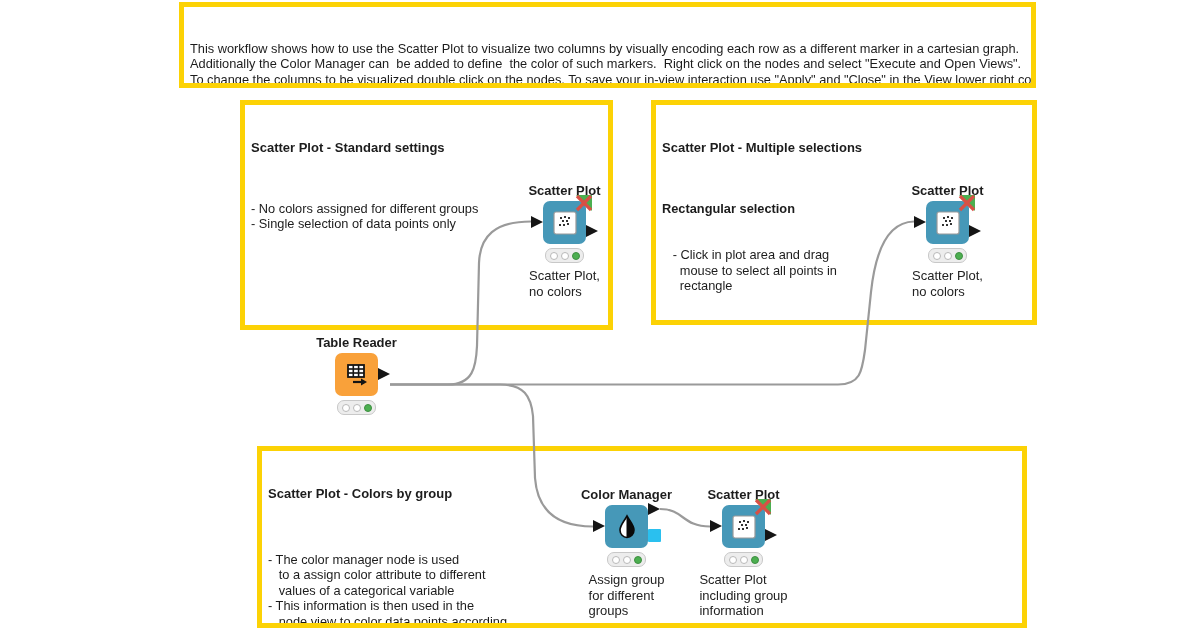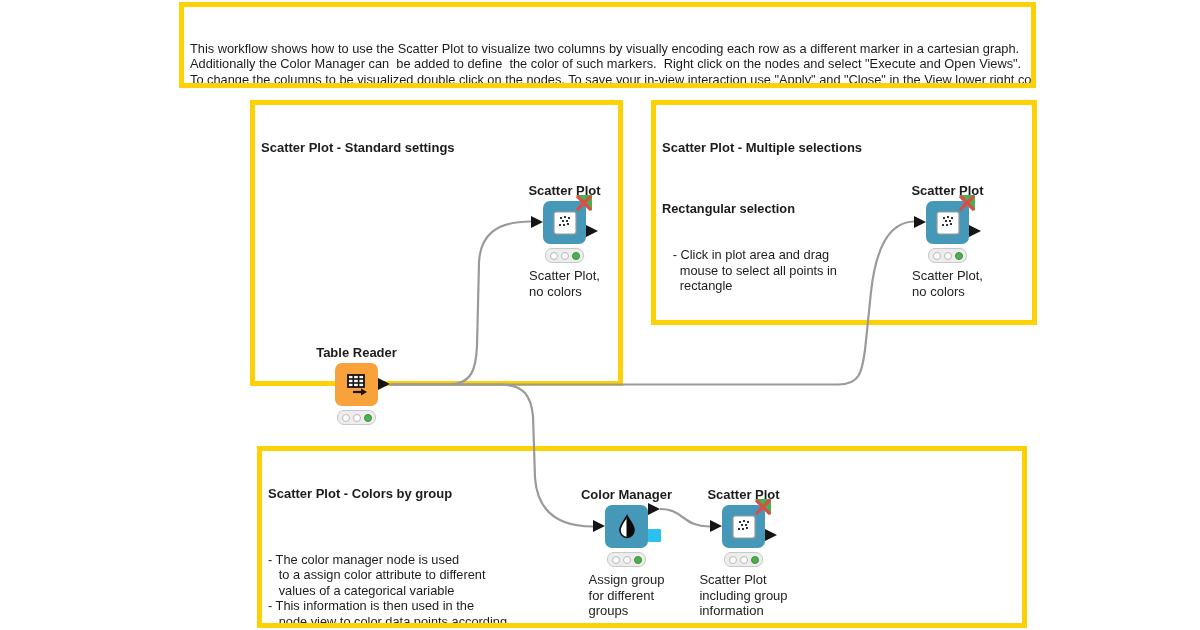--- a/index.html
+++ b/index.html
@@ -48,22 +48,24 @@
 <body>
 
 <div id="canvas">
 
   <div class="ann" style="left:179px; top:2px; width:857px; height:86px;">
     <div>This workflow shows how to use the Scatter Plot to visualize two columns by visually encoding each row as a different marker in a cartesian graph.
 Additionally the Color Manager can  be added to define  the color of such markers.  Right click on the nodes and select "Execute and Open Views".
 To change the columns to be visualized double click on the nodes. To save your in-view interaction use "Apply" and "Close" in the View lower right corner.</div>
   </div>
 
-  <div class="ann" style="left:250px; top:100px; width:373px; height:286px;">
+  <div class="ann" style="left:240px; top:100px; width:373px; height:230px;">
     <div class="ann-title">Scatter Plot - Standard settings</div>
+    <div class="ann-body">- No colors assigned for different groups
+- Single selection of data points only</div>
   </div>
 
   <div class="ann" style="left:640px; top:100px; width:386px; height:225px;margin-left:11px;">
     <div class="ann-title">Scatter Plot - Multiple selections</div>
     <div class="ann-h">Rectangular selection</div>
     <div class="ann-body">   - Click in plot area and drag
      mouse to select all points in
      rectangle</div>
     <div class="ann-h">Lasso selection</div>
     
@@ -146,21 +148,21 @@
     </div>
     <div class="traffic-light">
       <span class="dot"></span>
       <span class="dot"></span>
       <span class="dot green"></span>
     </div>
     <div class="node-sublabel">Scatter Plot,
 no colors</div>
   </div>
 
-  <div class="node-group" style="left:281.5px; top:345px;">
+  <div class="node-group" style="left:281.5px; top:335px;">
     <div class="node-label">Table Reader</div>
     <div class="node-body node-orange">
       <svg class="node-icon" width="28" height="28" viewBox="0 0 28 28">
         <rect x="5" y="4" width="16" height="12" fill="#fff" stroke="#141414" stroke-width="1.8"></rect>
         <line x1="10.3" y1="4" x2="10.3" y2="16" stroke="#141414" stroke-width="1.6"></line>
         <line x1="15.6" y1="4" x2="15.6" y2="16" stroke="#141414" stroke-width="1.6"></line>
         <line x1="5" y1="8" x2="21" y2="8" stroke="#141414" stroke-width="1.6"></line>
         <line x1="5" y1="12" x2="21" y2="12" stroke="#141414" stroke-width="1.6"></line>
         <line x1="10" y1="21" x2="19" y2="21" stroke="#141414" stroke-width="2.2"></line>
         <polygon points="18,17.5 24,21 18,24.5" fill="#141414"></polygon>

